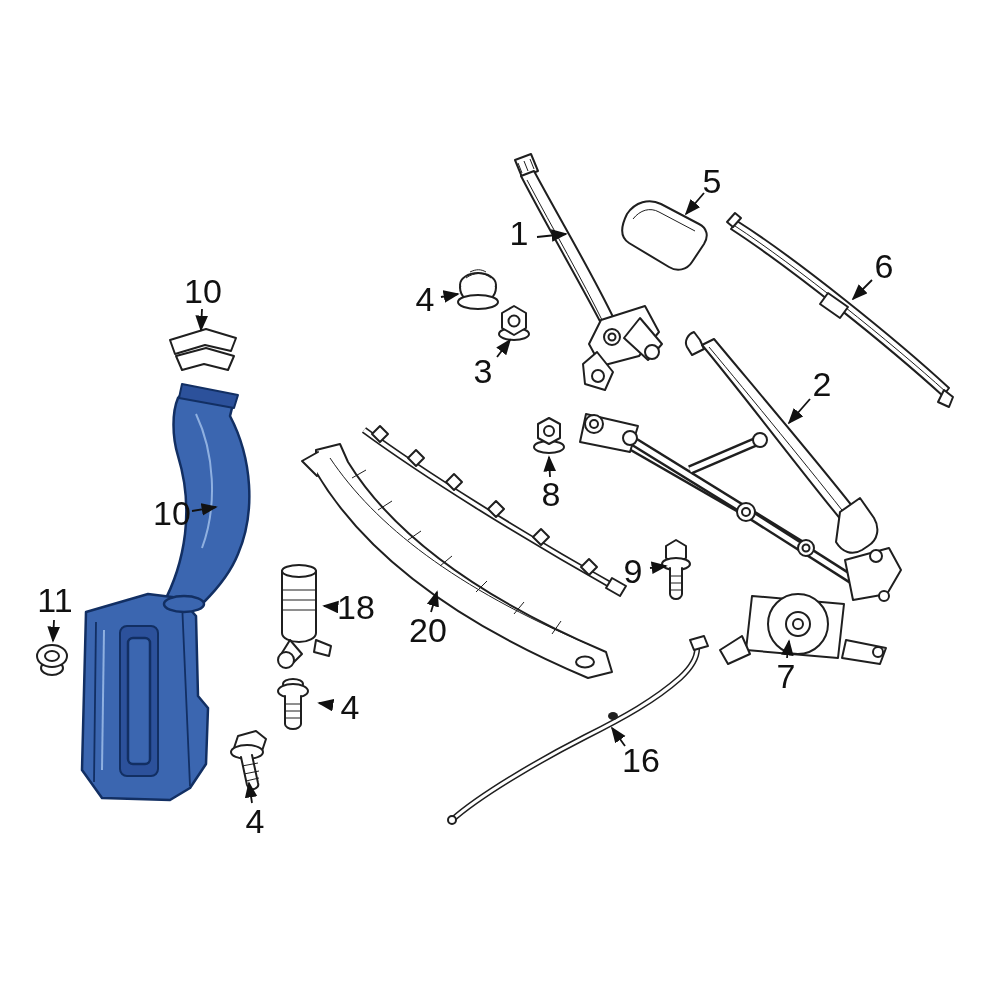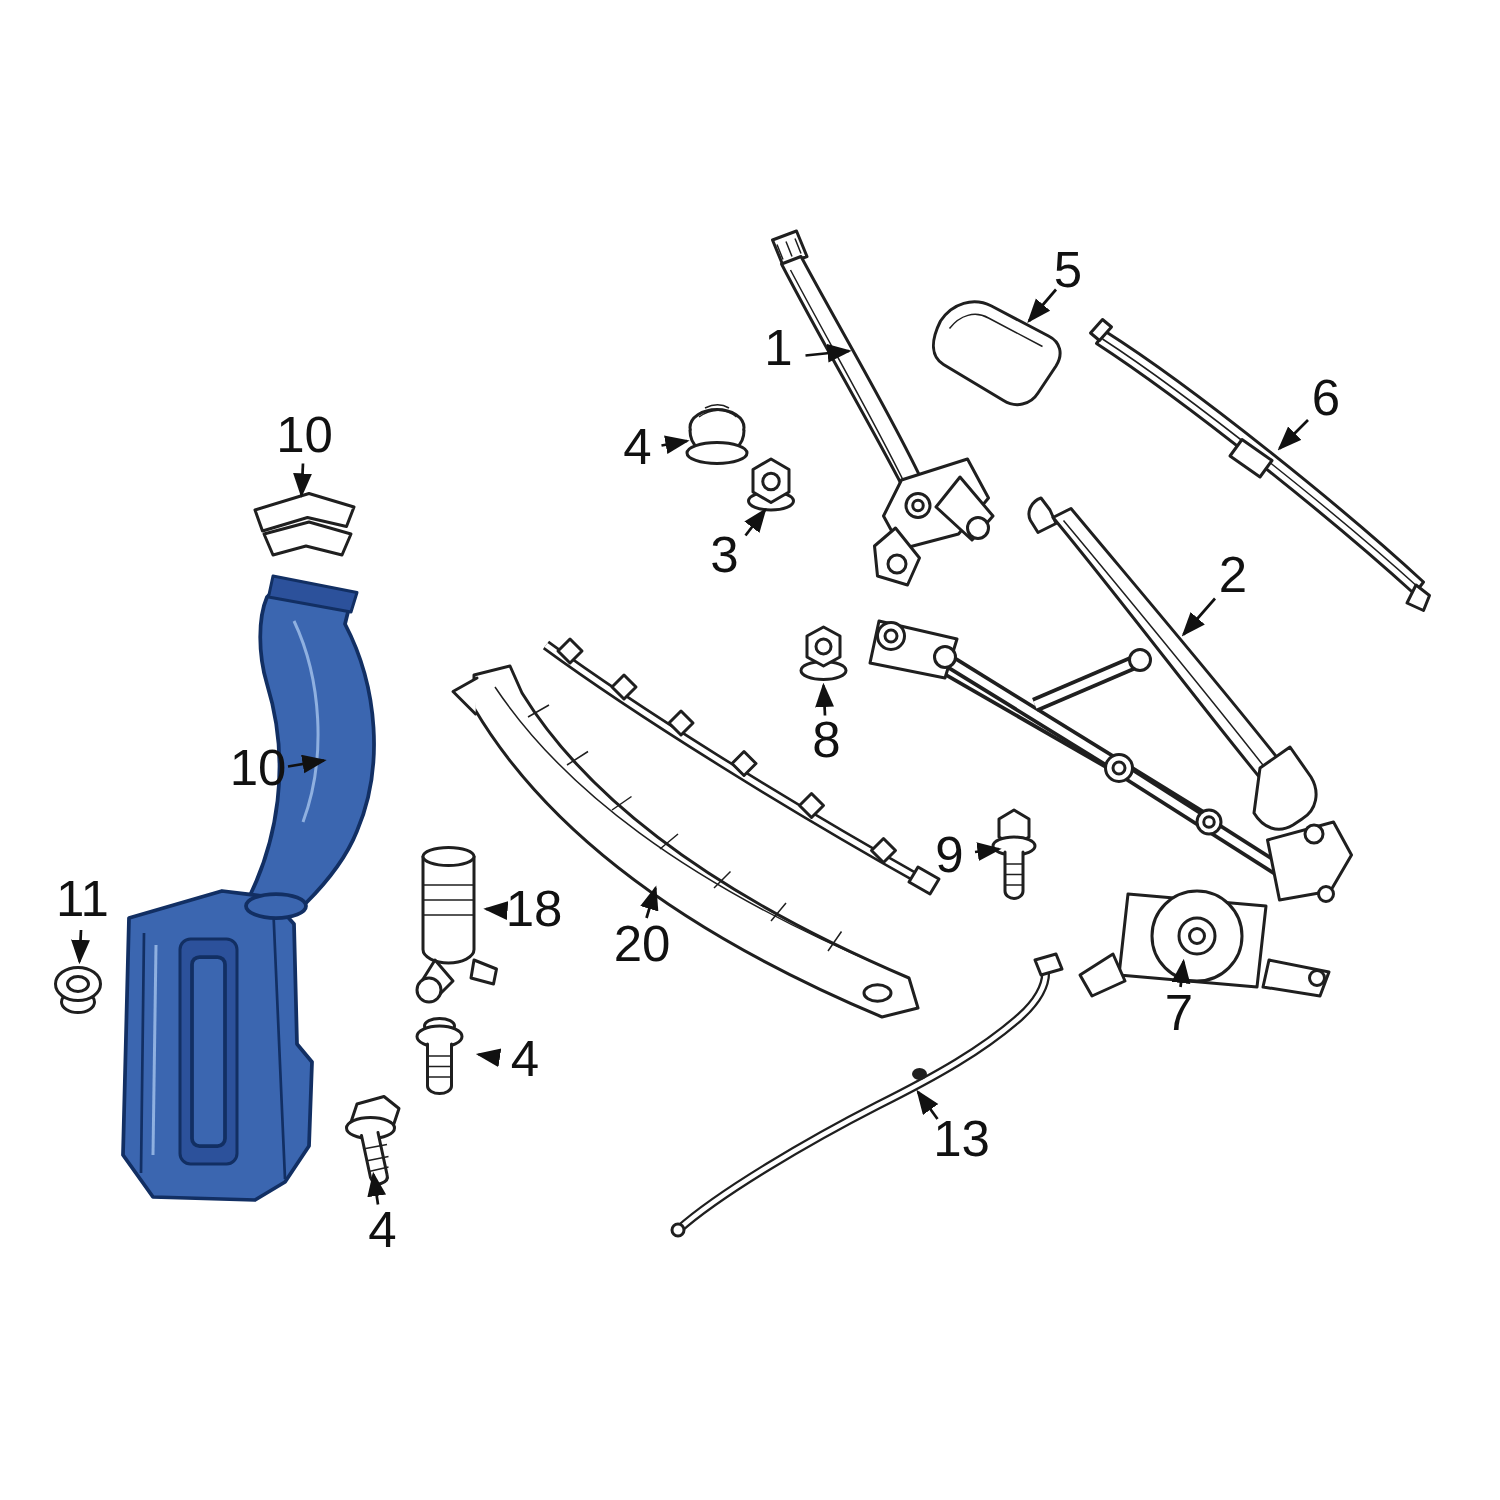--- a/index.html
+++ b/index.html
@@ -234,15 +234,15 @@
   <div class="callout" style="left:884px;top:266px">6</div>
   <div class="callout" style="left:786px;top:676px">7</div>
   <div class="callout" style="left:551px;top:494px">8</div>
   <div class="callout" style="left:633px;top:571px">9</div>
   <div class="callout" style="left:172px;top:513px">10</div>
   <div class="callout" style="left:55px;top:600px">11</div>
   <div class="callout" style="left:255px;top:821px">4</div>
   <div class="callout" style="left:203px;top:291px">10</div>
   <div class="callout" style="left:356px;top:607px">18</div>
   <div class="callout" style="left:350px;top:707px">4</div>
-  <div class="callout" style="left:641px;top:760px">13</div>
+  <div class="callout" style="left:641px;top:760px">16</div>
   <div class="callout" style="left:428px;top:630px">20</div>
 </div>
 
 </body></html>

